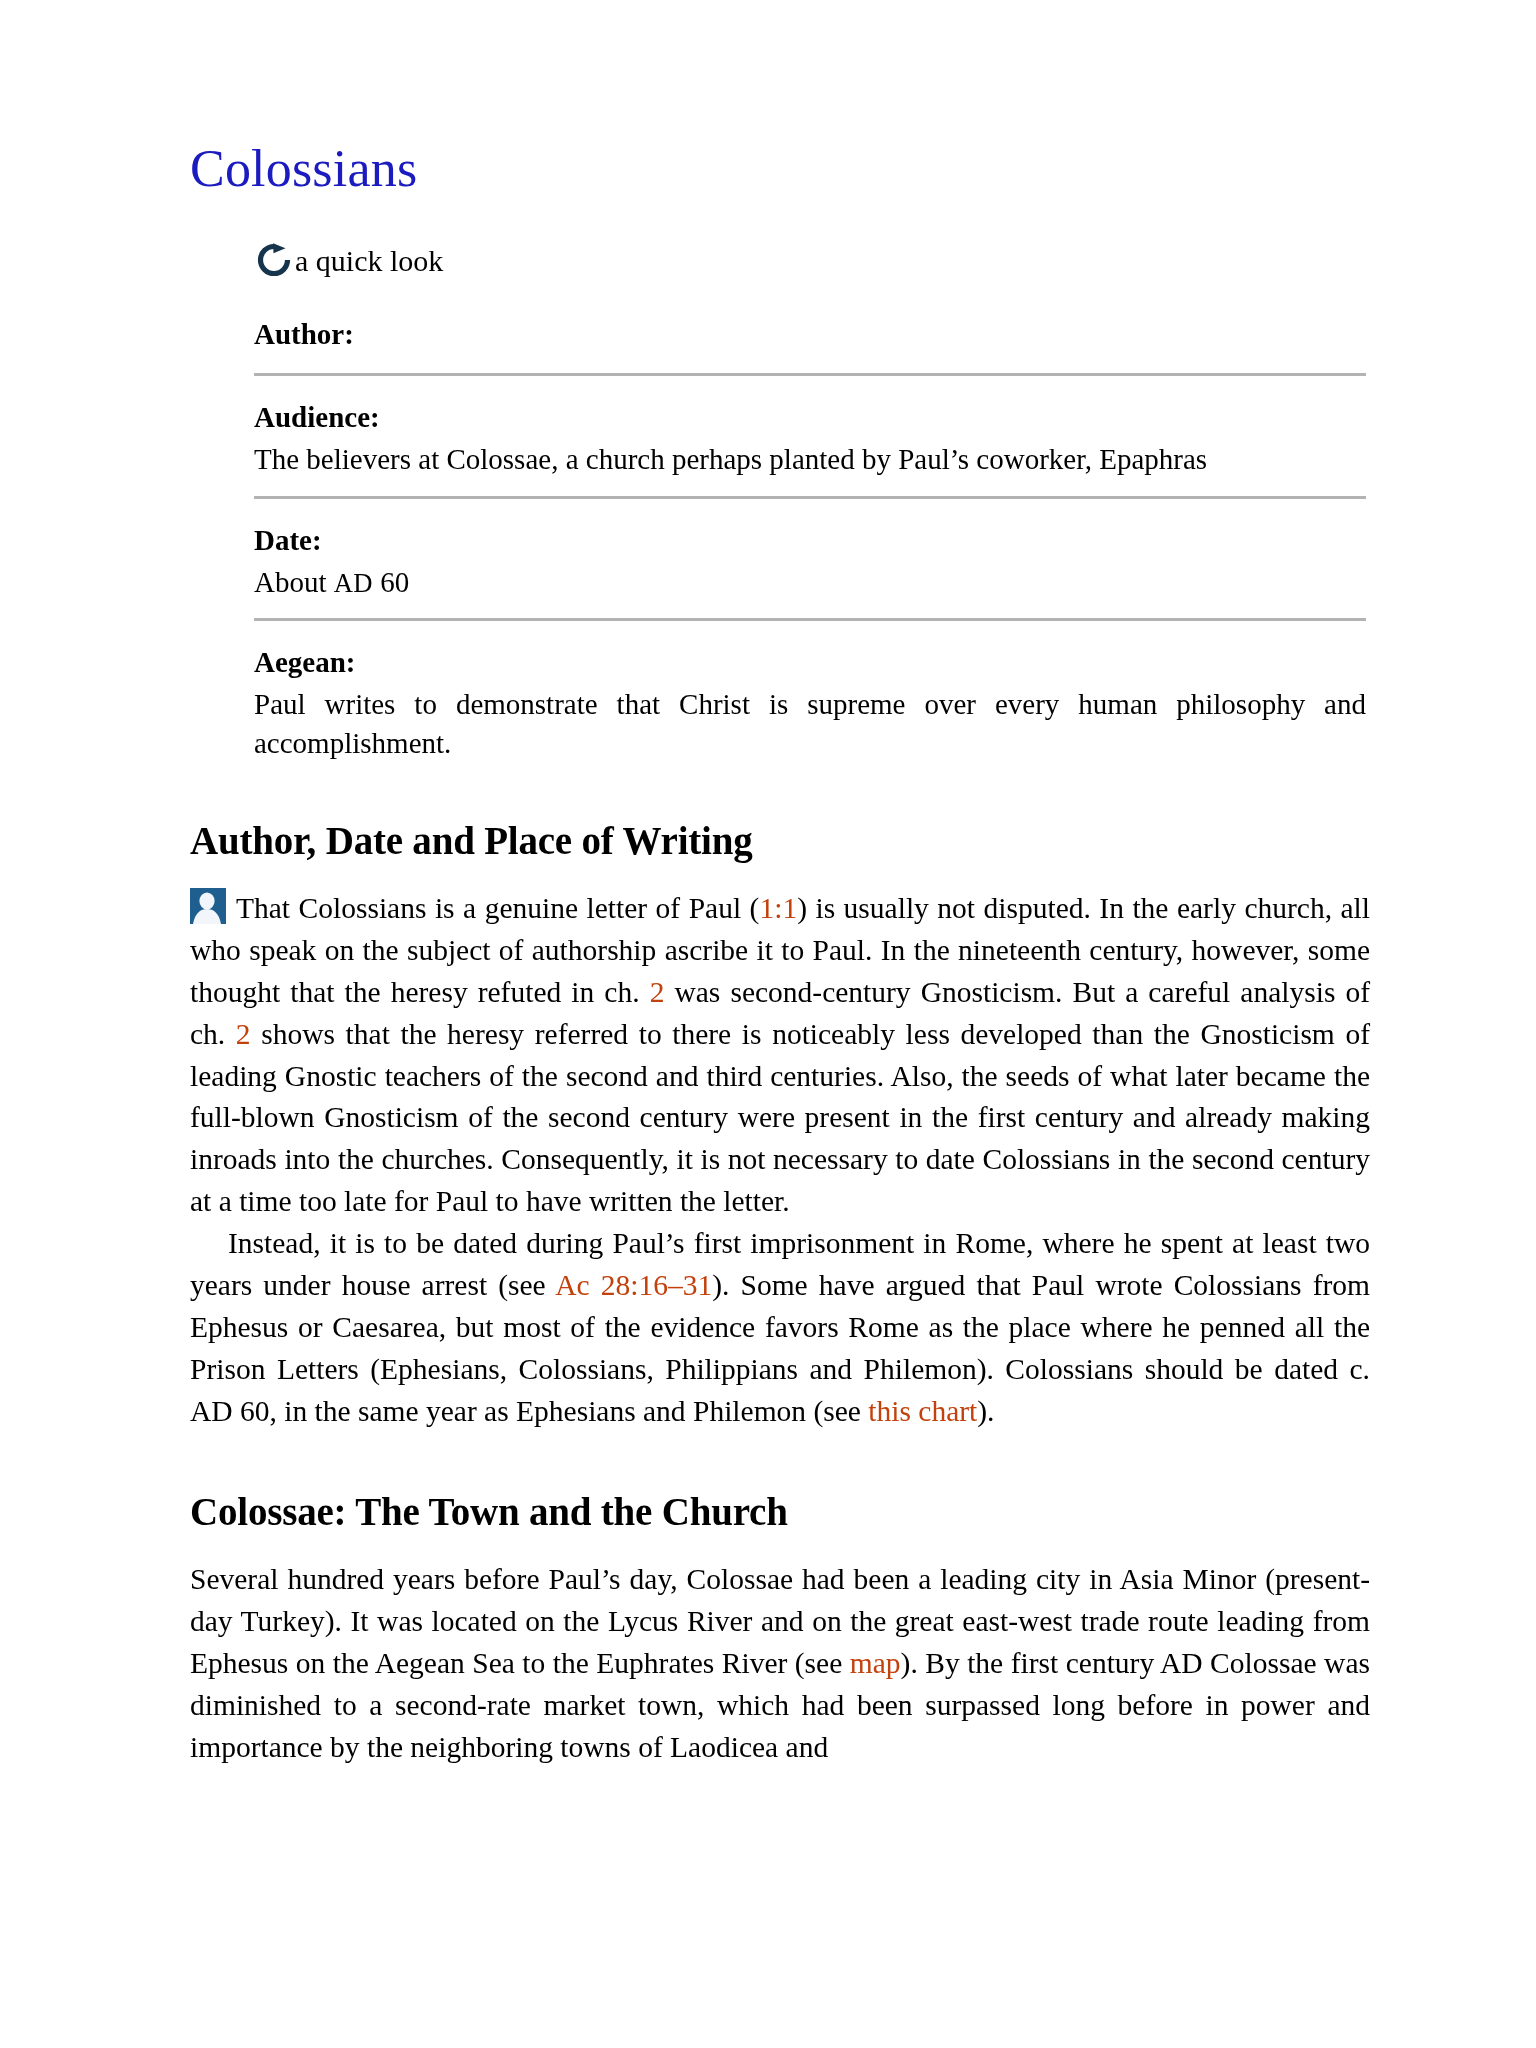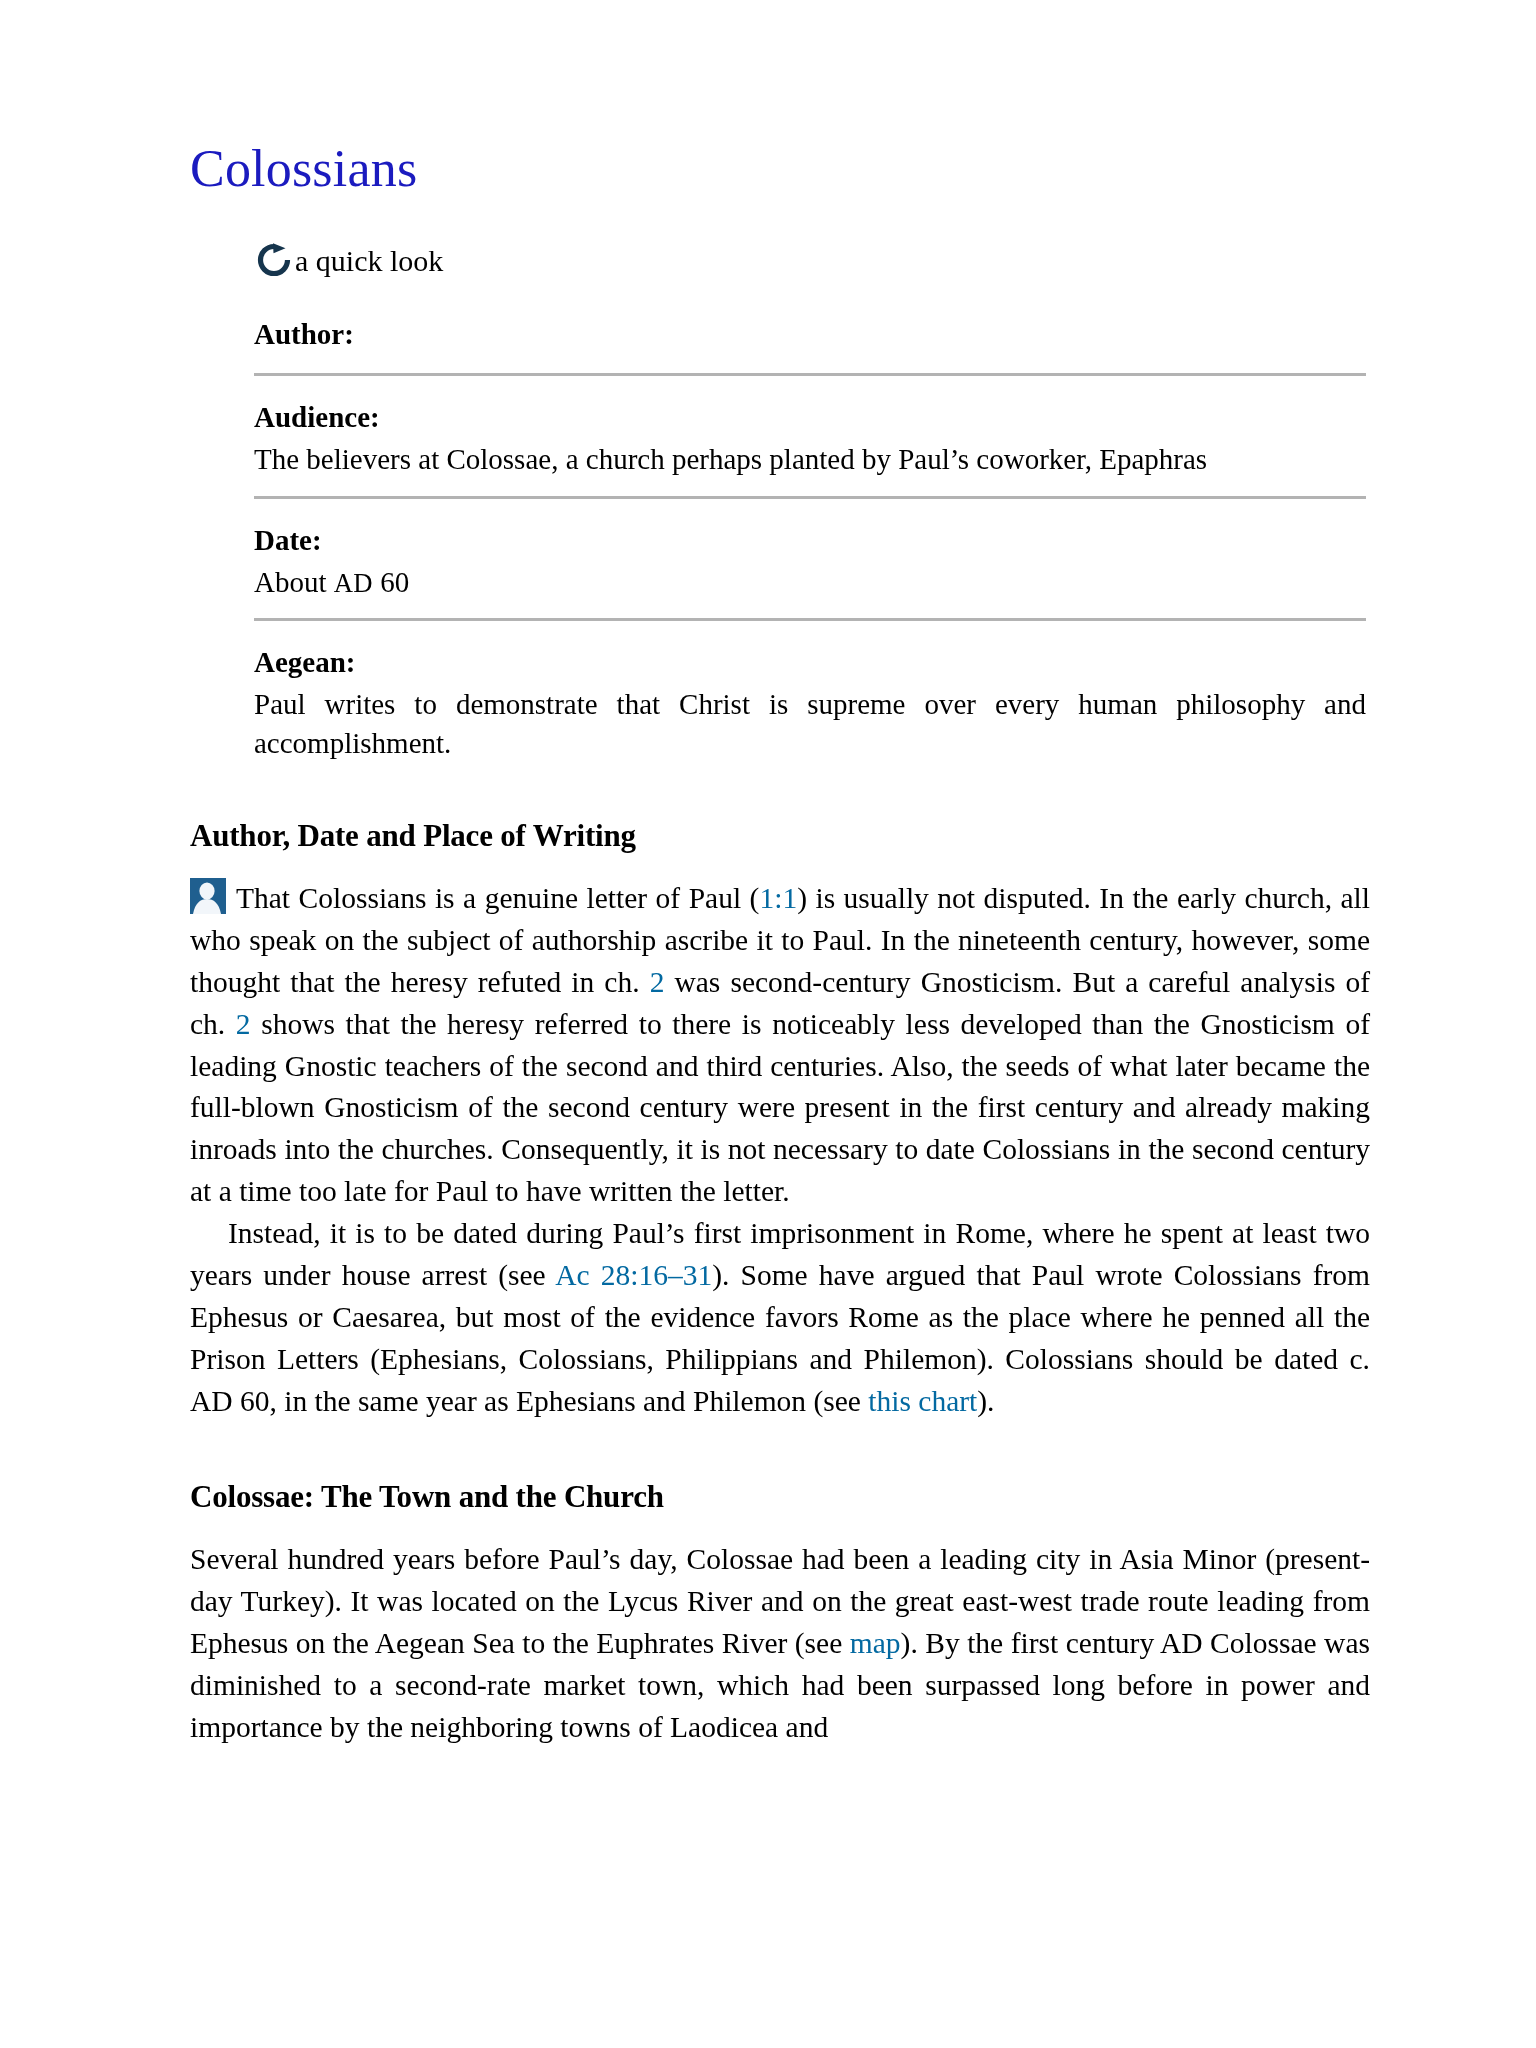--- a/index.html
+++ b/index.html
@@ -95,21 +95,21 @@
     text-justify: inter-word;
   }
   .smallcaps {
     font-variant: small-caps;
     font-size: 0.92em;
     letter-spacing: 0.3px;
   }
 
   
   h2.section-heading {
-    font-size: 31px;
+    font-size: 39px;
     font-weight: bold;
     margin: 54px 0 22px 0;
     line-height: 1.25;
     letter-spacing: -0.2px;
   }
   h2.section-heading.spaced-top {
     margin-top: 56px;
   }
 
   
@@ -118,21 +118,21 @@
     line-height: 1.42;
     margin: 0;
     text-align: justify;
     text-justify: inter-word;
     hyphens: none;
   }
   p.body.indent {
     text-indent: 38px;
   }
   a.ref, .ref {
-    color: #0369a1;
+    color: #c2410c;
     text-decoration: none;
   }
 
   .person-icon {
     display: inline-block;
     width: 36px;
     height: 36px;
     vertical-align: -6px;
     margin-right: 10px;
     background: #1f5f8f;

